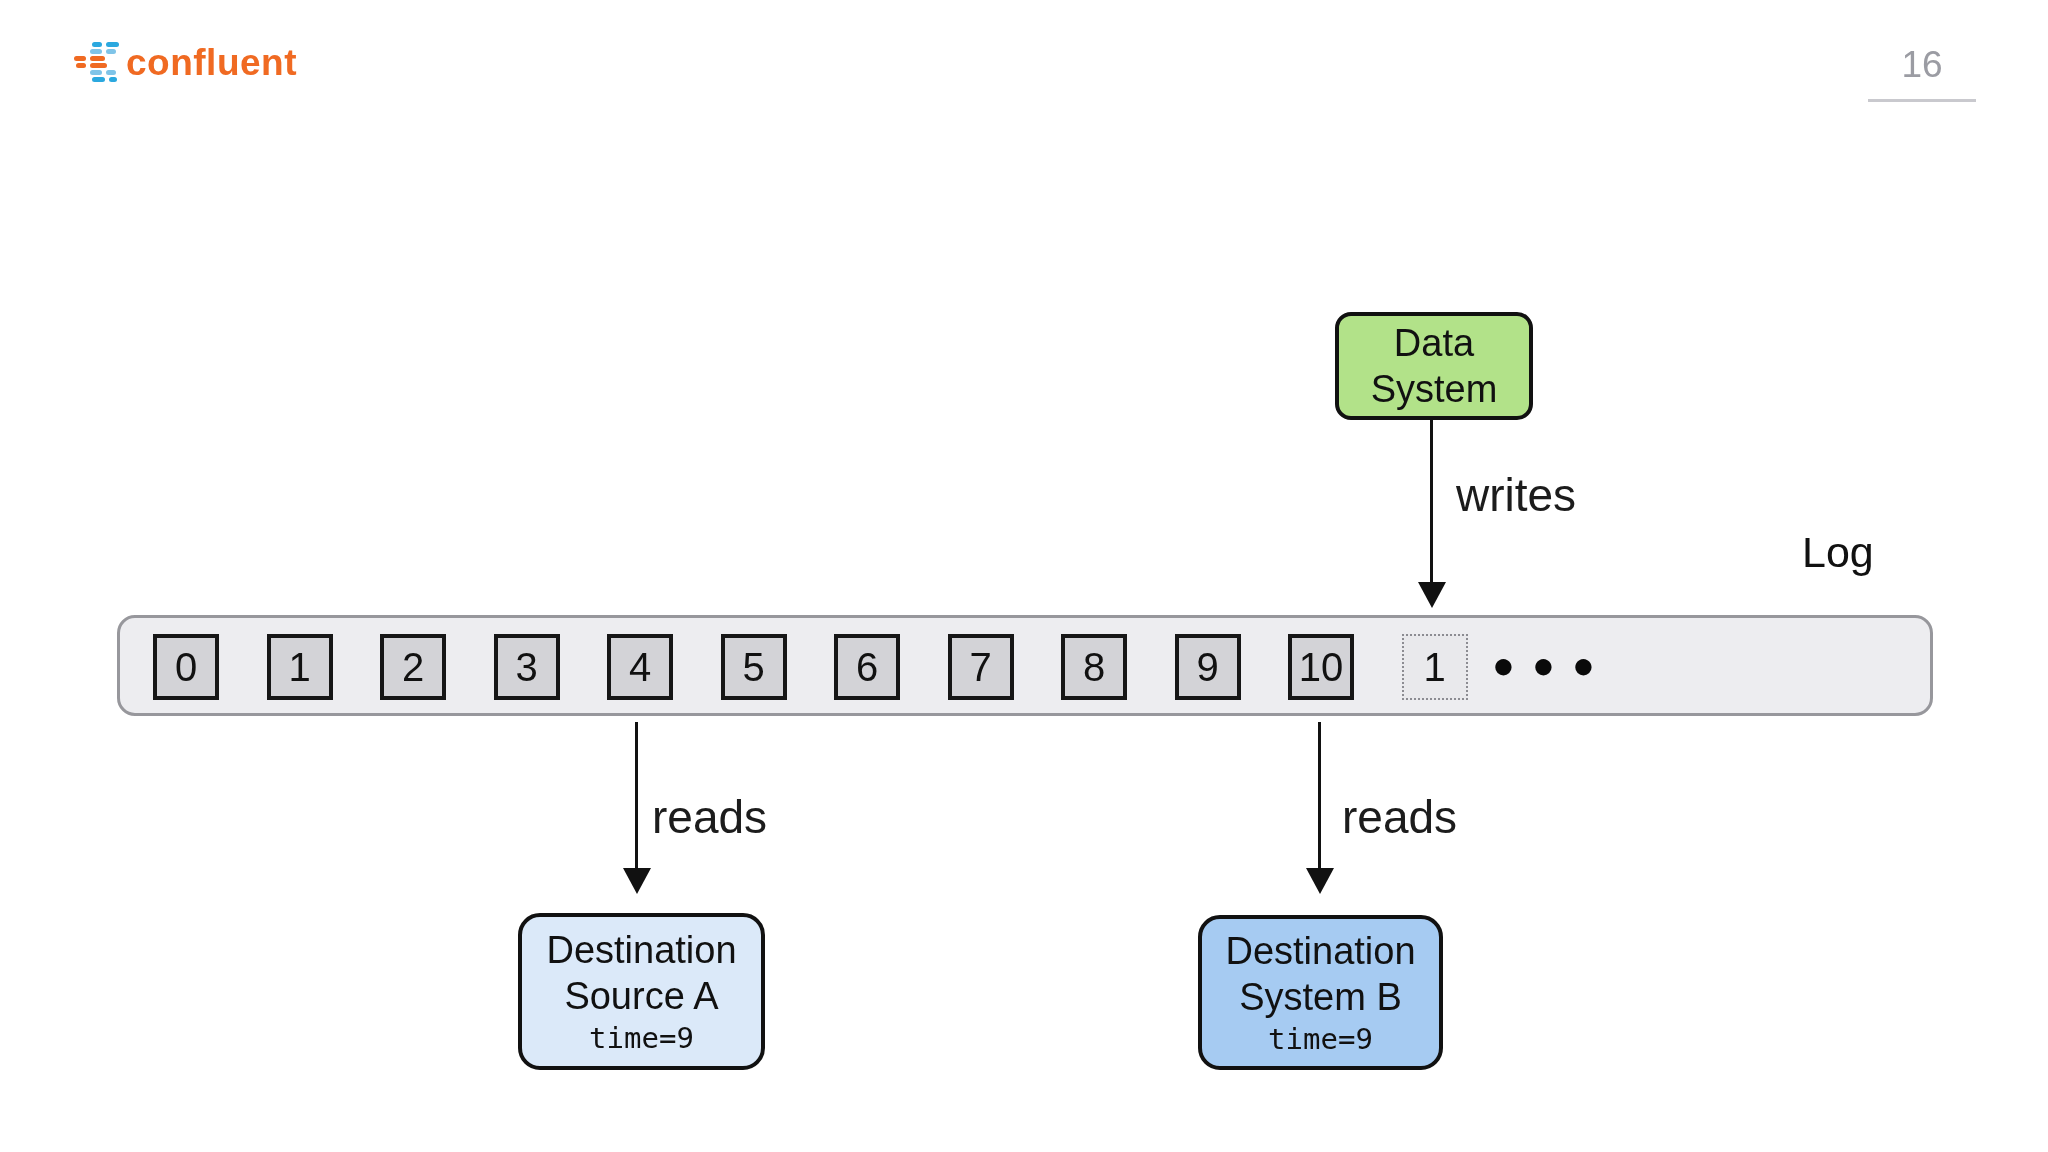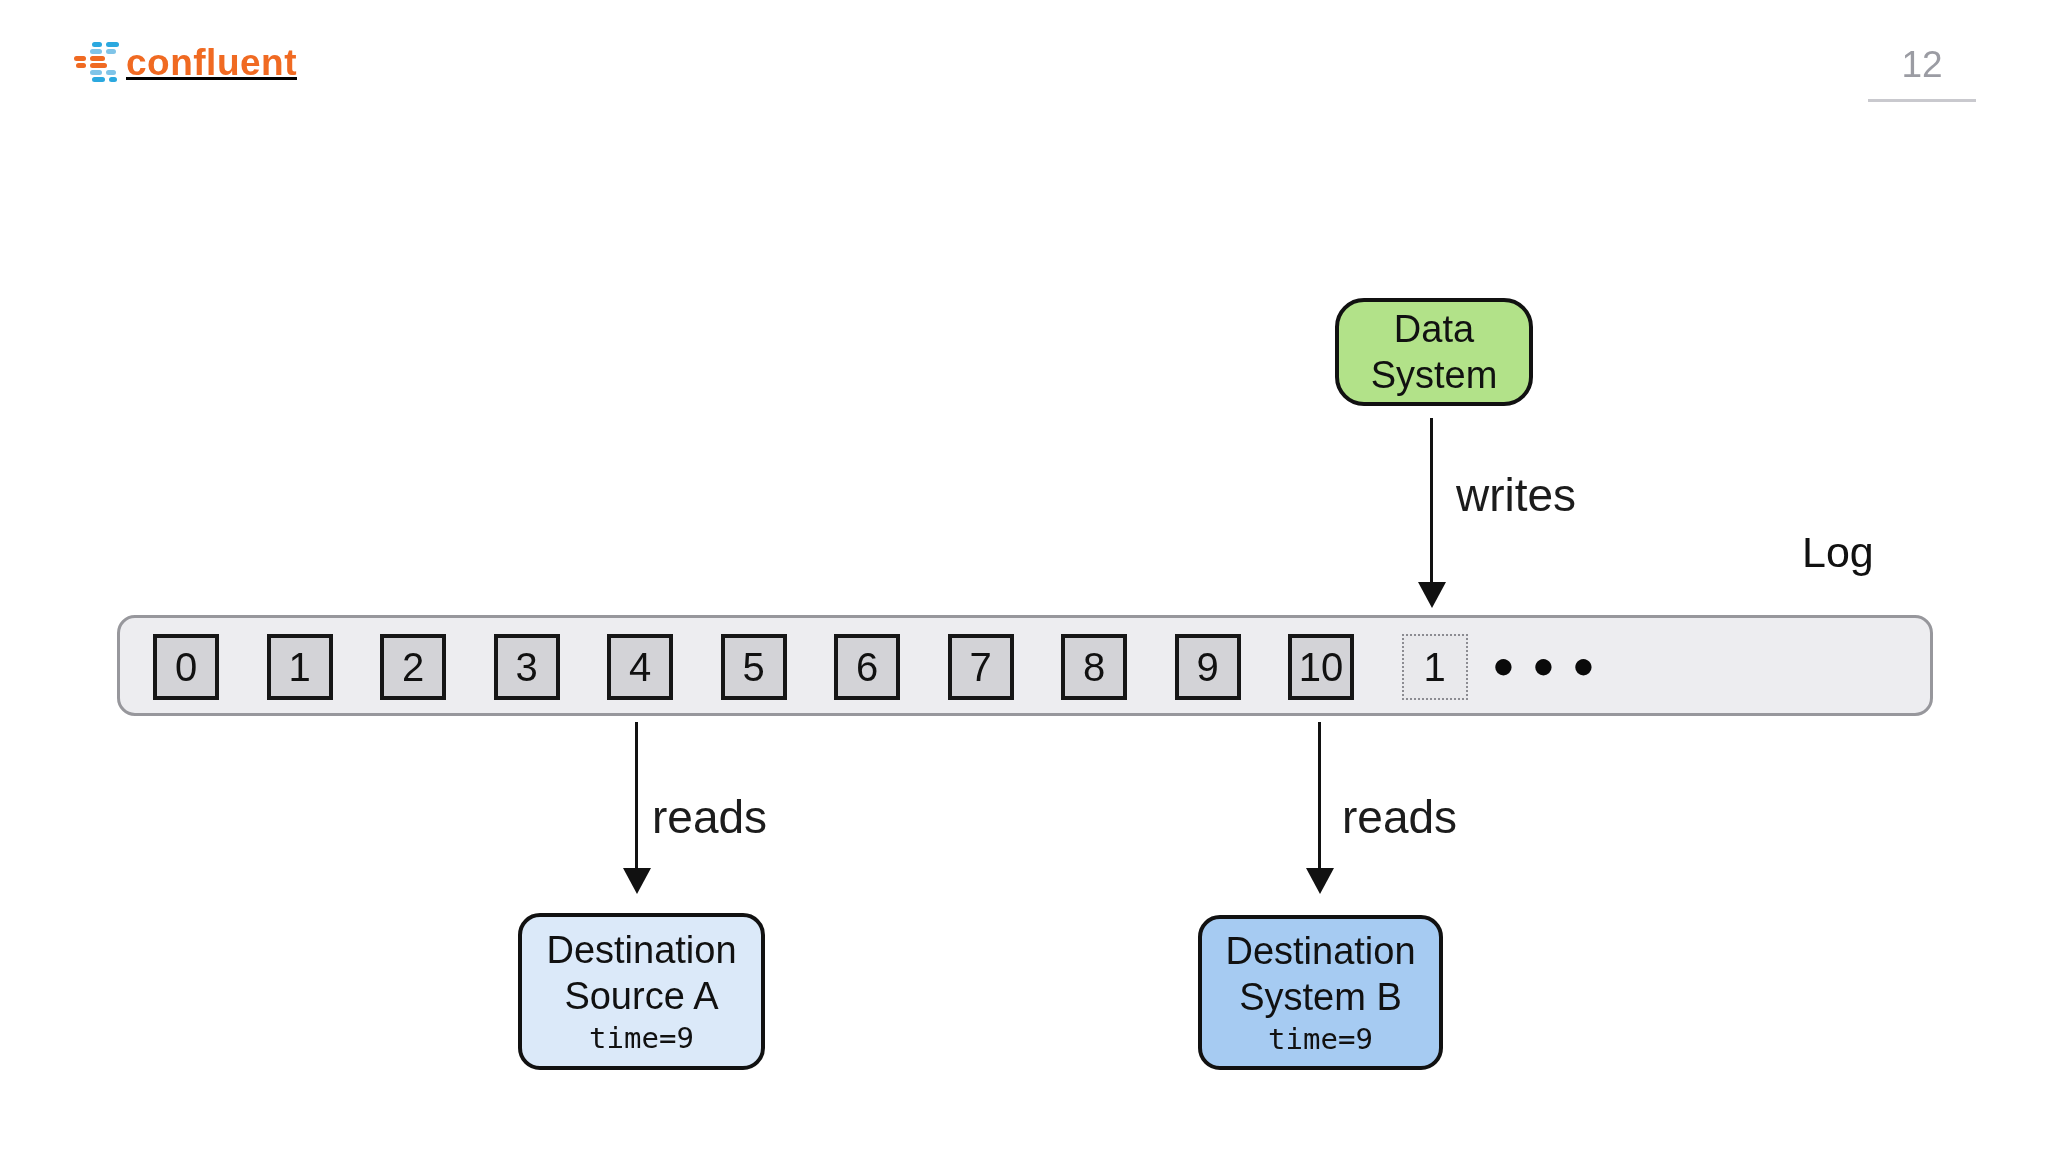--- a/index.html
+++ b/index.html
@@ -1,35 +1,35 @@
 <!DOCTYPE html>
 <html><head>
 <meta charset="utf-8">
 <style>
   html,body{margin:0;padding:0;}
   body{background:#ffffff;font-family:"Liberation Sans",sans-serif;}
   .slide{position:relative;width:2048px;height:1152px;background:#ffffff;overflow:hidden;}
 
   
-  .logo{position:absolute;left:74px;top:36px;display:flex;align-items:center;height:56px;text-decoration:underline;}
+  .logo{position:absolute;left:74px;top:36px;display:flex;align-items:center;height:56px;}
   .logo-mark{position:relative;width:48px;height:44px;margin-right:4px;}
   .logo-mark i{position:absolute;height:5px;border-radius:3px;display:block;}
   .logo-text{font-size:37px;font-weight:600;color:#f06a22;letter-spacing:.5px;line-height:1;padding-bottom:4px;}
   .page-number{position:absolute;left:1862px;top:44px;width:120px;text-align:center;font-size:37px;color:#9b9ca3;}
   .page-underline{position:absolute;left:1868px;top:99px;width:108px;height:3px;background:#c9c9ce;}
 
   
   .title{position:absolute;left:70px;top:150px;font-size:80px;font-weight:700;color:#0b0b0b;letter-spacing:-2.5px;white-space:nowrap;}
 
   
   .node{position:absolute;box-sizing:border-box;border:4px solid #111;display:flex;flex-direction:column;align-items:center;justify-content:center;text-align:center;color:#111;}
   .node .ln{font-size:38px;line-height:46px;}
   .node .mono{font-family:"DejaVu Sans Mono","Liberation Mono",monospace;font-size:29px;line-height:38px;}
 
-  .data-source{left:1335px;top:298px;width:198px;height:108px;border-radius:29px;background:#b2e289;}
+  .data-source{left:1335px;top:312px;width:198px;height:108px;border-radius:16px;background:#b2e289;}
   .dest-a{left:518px;top:913px;width:247px;height:157px;border-radius:22px;background:#dbe9f9;}
   .dest-b{left:1198px;top:915px;width:245px;height:155px;border-radius:22px;background:#a6cbf2;}
 
   
   .arrow-shaft{position:absolute;width:3px;background:#111;}
   .arrow-head{position:absolute;width:0;height:0;border-left:14px solid transparent;border-right:14px solid transparent;border-top:26px solid #111;}
   .flow-label{position:absolute;font-size:46px;color:#1c1c1c;white-space:nowrap;}
 
   
   .log-label{position:absolute;left:1802px;top:528px;font-size:43px;color:#111;}
@@ -54,21 +54,21 @@
         <i style="left:16px;top:14px;width:15px;background:#f06a22"></i>
       <i style="left:2px;top:21px;width:10px;background:#f06a22"></i>
         <i style="left:16px;top:21px;width:17px;background:#f06a22"></i>
       <i style="left:16px;top:28px;width:12px;background:#7fc4e8"></i>
         <i style="left:32px;top:28px;width:10px;background:#7fc4e8"></i>
       <i style="left:18px;top:35px;width:13px;background:#2ba8df"></i>
         <i style="left:35px;top:35px;width:8px;background:#2ba8df"></i>
     </span>
     <span class="logo-text">confluent</span>
   </div>
-  <div class="page-number">12</div>
+  <div class="page-number">16</div>
   <div class="page-underline"></div>
 
 
   <div class="node data-source" style="background: rgb(178, 226, 137);">
     <span class="ln">Data</span>
     <span class="ln">System</span>
   </div>
 
   <div class="arrow-shaft" style="left:1430px;top:418px;height:166px;"></div>
   <div class="arrow-head" style="left:1418px;top:582px;"></div>

